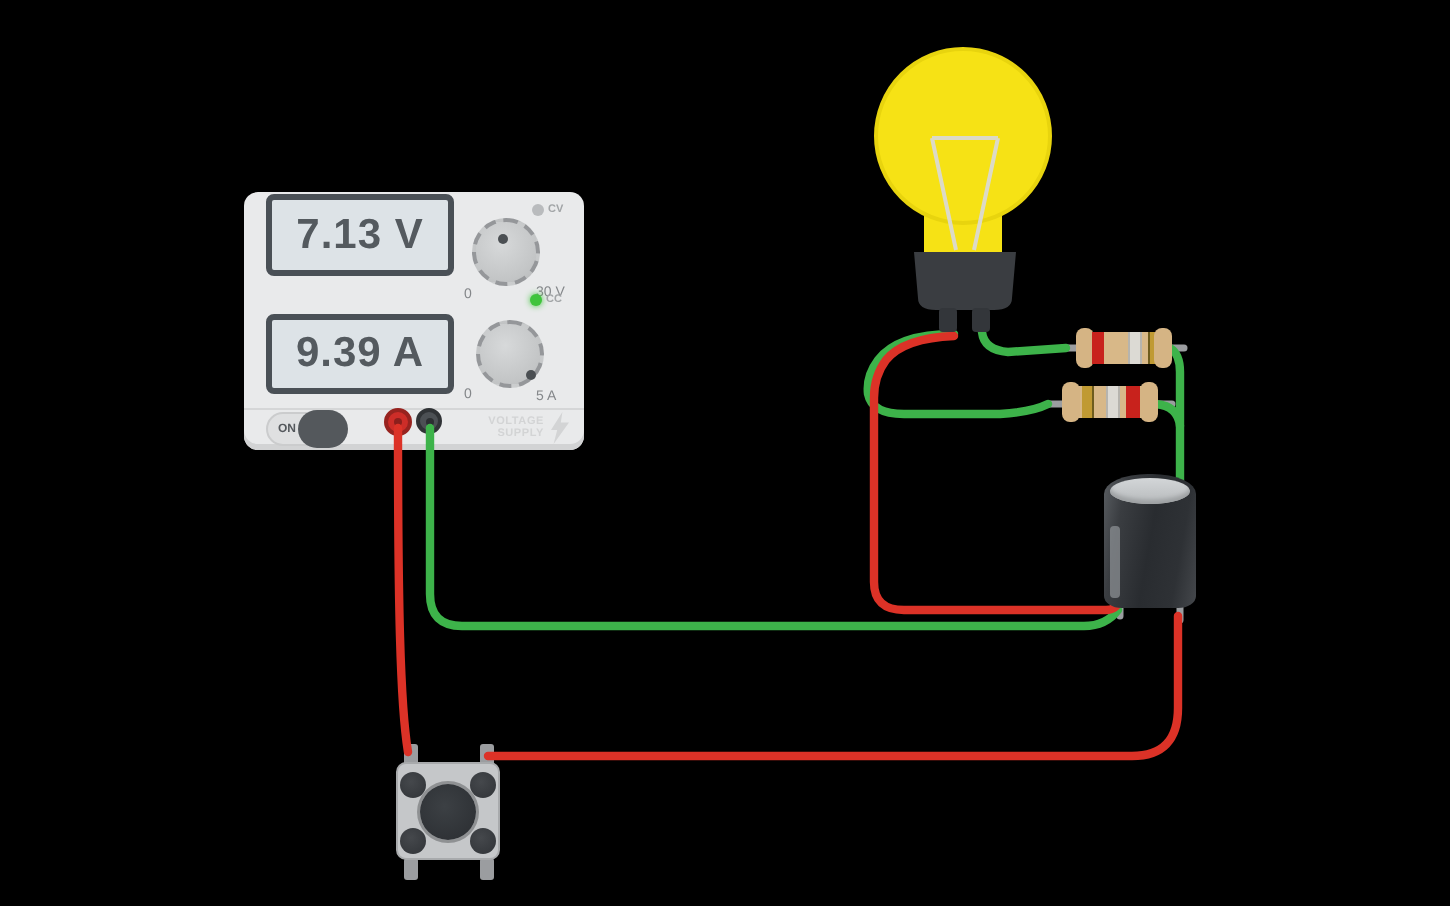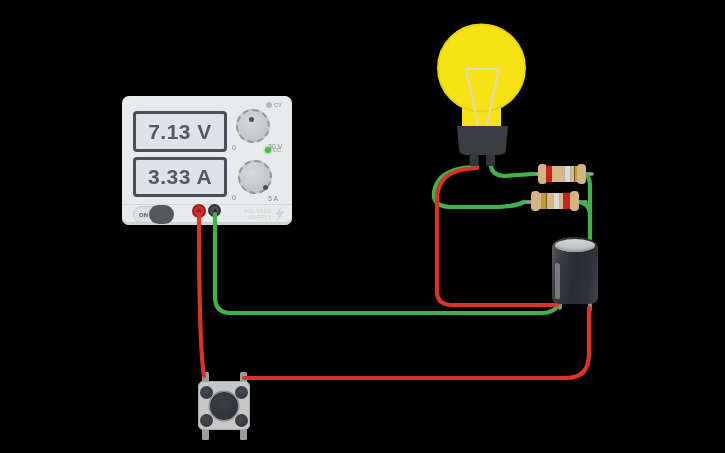--- a/index.html
+++ b/index.html
@@ -5,21 +5,21 @@
   html,body{margin:0;padding:0;background:#000;}
   *{box-sizing:border-box;font-family:"Liberation Sans",sans-serif;}
   .canvas{position:relative;width:725px;height:453px;background:#000;overflow:hidden;}
 
   
   .psu{position:absolute;left:122px;top:96px;width:170px;height:129px;background:#e9eaeb;
        border-radius:7px;z-index:1;box-shadow:inset 0 -3px 0 #d2d3d4, 0 2px 5px rgba(0,0,0,.55);}
   .psu-strip{position:absolute;left:0;top:108px;width:100%;height:21px;border-top:1px solid #d5d6d7;border-radius:0 0 7px 7px;}
   .display{position:absolute;left:11px;width:94px;background:#dde3e7;border:3px solid #4a5056;border-radius:4px;
            display:flex;align-items:center;justify-content:center;font-size:21px;font-weight:bold;color:#545a5f;letter-spacing:.5px;}
-  .display.volts{top:15px;height:41px;}
+  .display.volts{top:1px;height:41px;}
   .display.amps{top:61px;height:40px;}
   .knob{position:absolute;width:34px;height:34px;border-radius:50%;
         background:radial-gradient(circle at 42% 36%,#d7d9da,#c3c5c6 70%,#b6b8b9);
         border:2.5px dashed #95979a;}
   .knob.v{left:114px;top:13px;}
   .knob.a{left:116px;top:64px;}
   .knob-dot{position:absolute;width:5px;height:5px;border-radius:50%;background:#4b4f53;}
   .knob.v .knob-dot{left:11px;top:6px;}
   .knob.a .knob-dot{left:23px;top:23px;}
   .klabel{position:absolute;font-size:7px;color:#84878a;line-height:7px;white-space:nowrap;}
@@ -93,21 +93,21 @@
 
 <div class="canvas">
 
   <div class="psu">
     <div class="psu-strip"></div>
 
     <div class="display volts">
       <span>7.13 V</span>
     </div>
     <div class="display amps">
-      <span>3.33 A</span>
+      <span>9.39 A</span>
     </div>
 
     <div class="knob v">
       <div class="knob-dot"></div>
     </div>
     <div class="knob a">
       <div class="knob-dot"></div>
     </div>
 
     <span class="klabel" style="left:110px;top:48px;">0</span>

